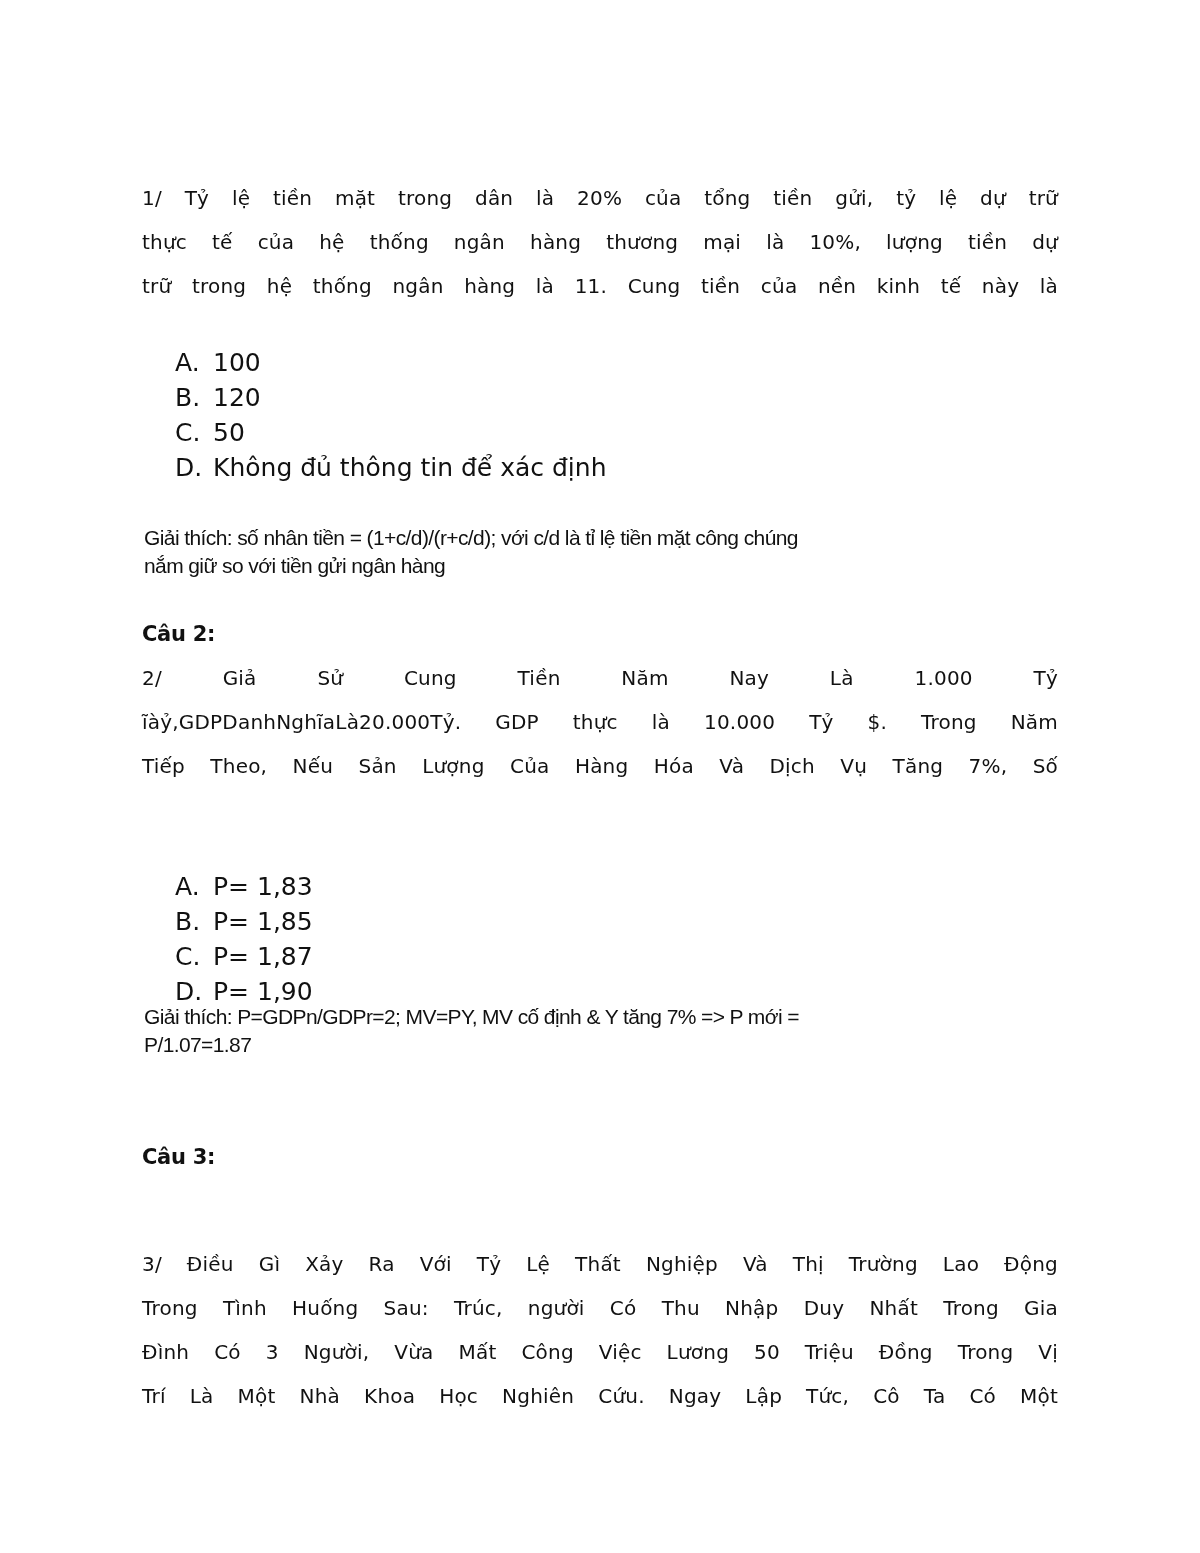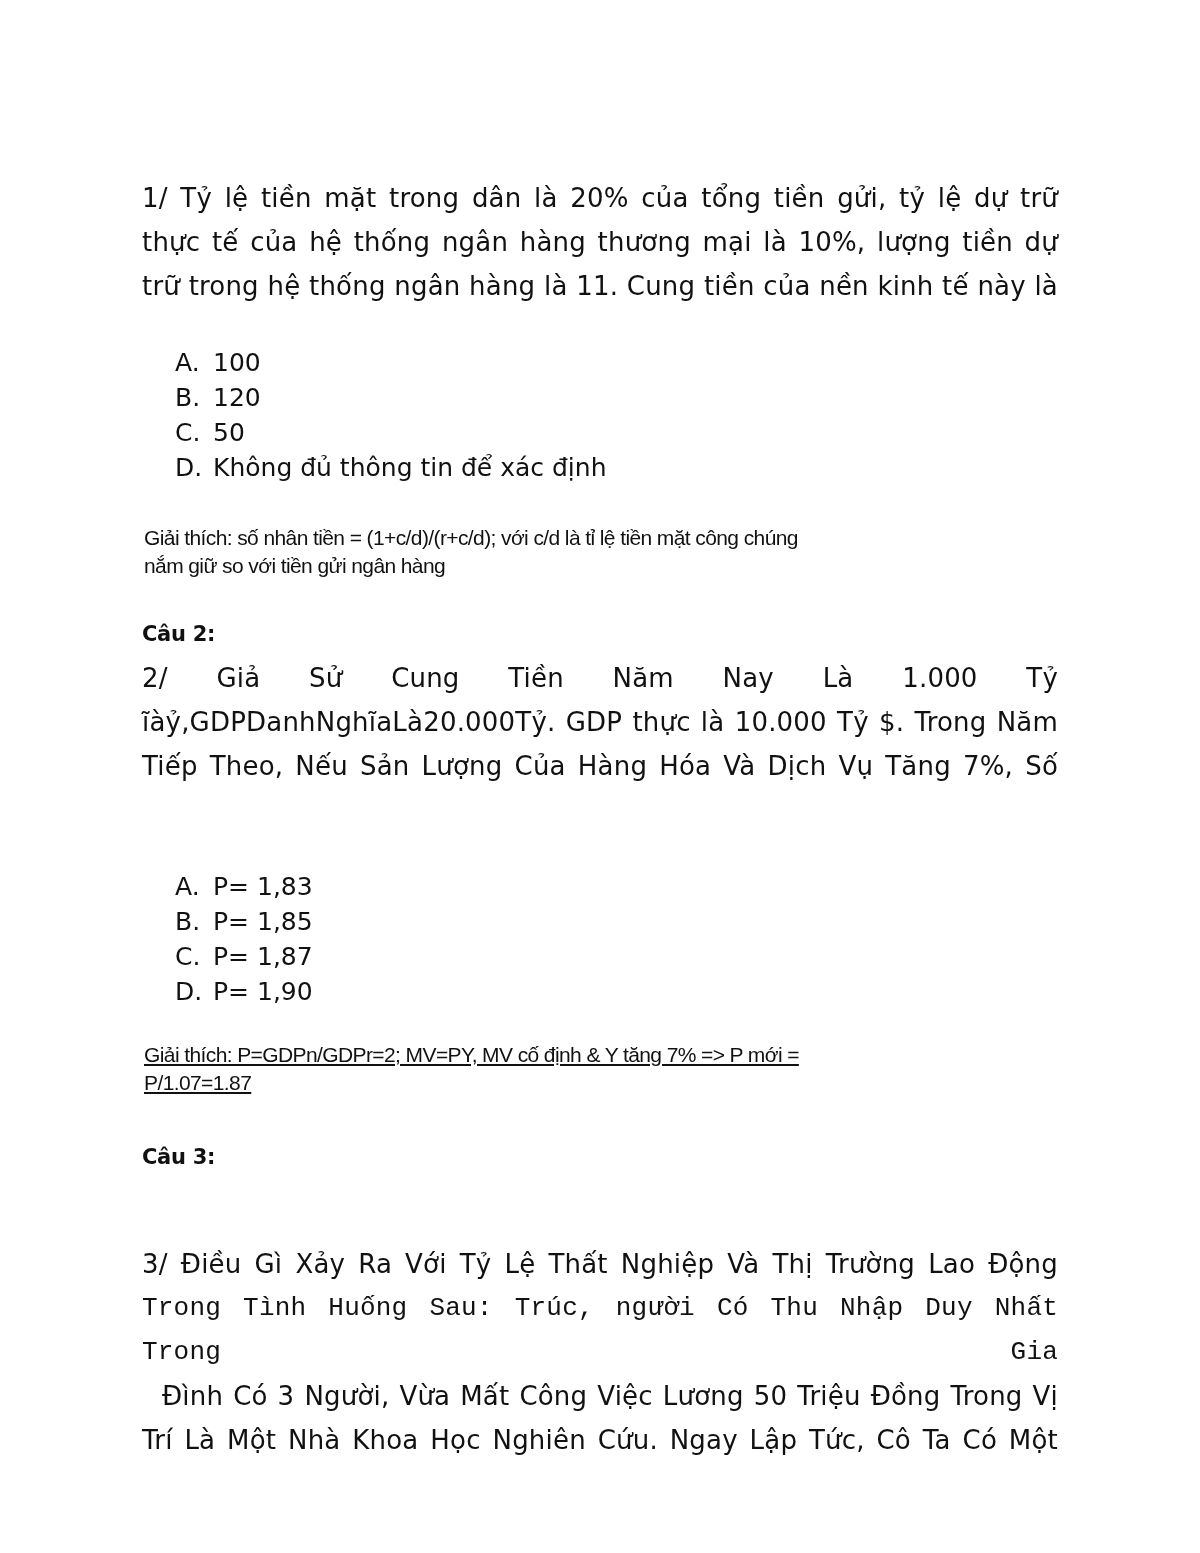--- a/index.html
+++ b/index.html
@@ -18,21 +18,21 @@
     .page {
       position: absolute;
       left: 142px;
       top: 0;
       width: 916px;
     }
     .question {
       position: absolute;
       left: 0;
       width: 916px;
-      font-size: 26px;
+      font-size: 20px;
       line-height: 44px;
       text-align: justify;
       letter-spacing: 0.2px;
     }
     .options {
       position: absolute;
       left: 33px;
       margin: 0;
       padding: 0;
       list-style: none;
@@ -96,27 +96,27 @@
     <div style="text-align:justify;text-align-last:justify;">Tiếp Theo, Nếu Sản Lượng Của Hàng Hóa Và Dịch Vụ Tăng 7%, Số</div>
   </div>
 
   <ul class="options" style="top:869px;">
     <li><span class="letter">A.</span><span>P= 1,83</span></li>
     <li><span class="letter">B.</span><span>P= 1,85</span></li>
     <li><span class="letter">C.</span><span>P= 1,87</span></li>
     <li><span class="letter">D.</span><span>P= 1,90</span></li>
   </ul>
 
-  <div class="explain" style="top:1041px;text-decoration:underline;">
+  <div class="explain" style="top:1003px;">
     <div>Giải thích: P=GDPn/GDPr=2; MV=PY, MV cố định &amp; Y tăng 7% =&gt; P mới =</div>
     <div>P/1.07=1.87</div>
   </div>
 
   <div class="heading" style="top:1145px;">Câu 3:</div>
 
   <div class="question" style="top:1242px;">
     <div style="text-align:justify;text-align-last:justify;">3/ Điều Gì Xảy Ra Với Tỷ Lệ Thất Nghiệp Và Thị Trường Lao Động</div>
-    <div style="text-align:justify;text-align-last:justify;font-family:Liberation Mono, monospace;">Trong Tình Huống Sau: Trúc, người Có Thu Nhập Duy Nhất Trong Gia</div>
-    <div style="text-align:justify;text-align-last:justify;margin-left:20px;">Đình Có 3 Người, Vừa Mất Công Việc Lương 50 Triệu Đồng Trong Vị</div>
+    <div style="text-align:justify;text-align-last:justify;">Trong Tình Huống Sau: Trúc, người Có Thu Nhập Duy Nhất Trong Gia</div>
+    <div style="text-align:justify;text-align-last:justify;">Đình Có 3 Người, Vừa Mất Công Việc Lương 50 Triệu Đồng Trong Vị</div>
     <div style="text-align:justify;text-align-last:justify;">Trí Là Một Nhà Khoa Học Nghiên Cứu. Ngay Lập Tức, Cô Ta Có Một</div>
   </div>
 
 </div>
 
 </body></html>

